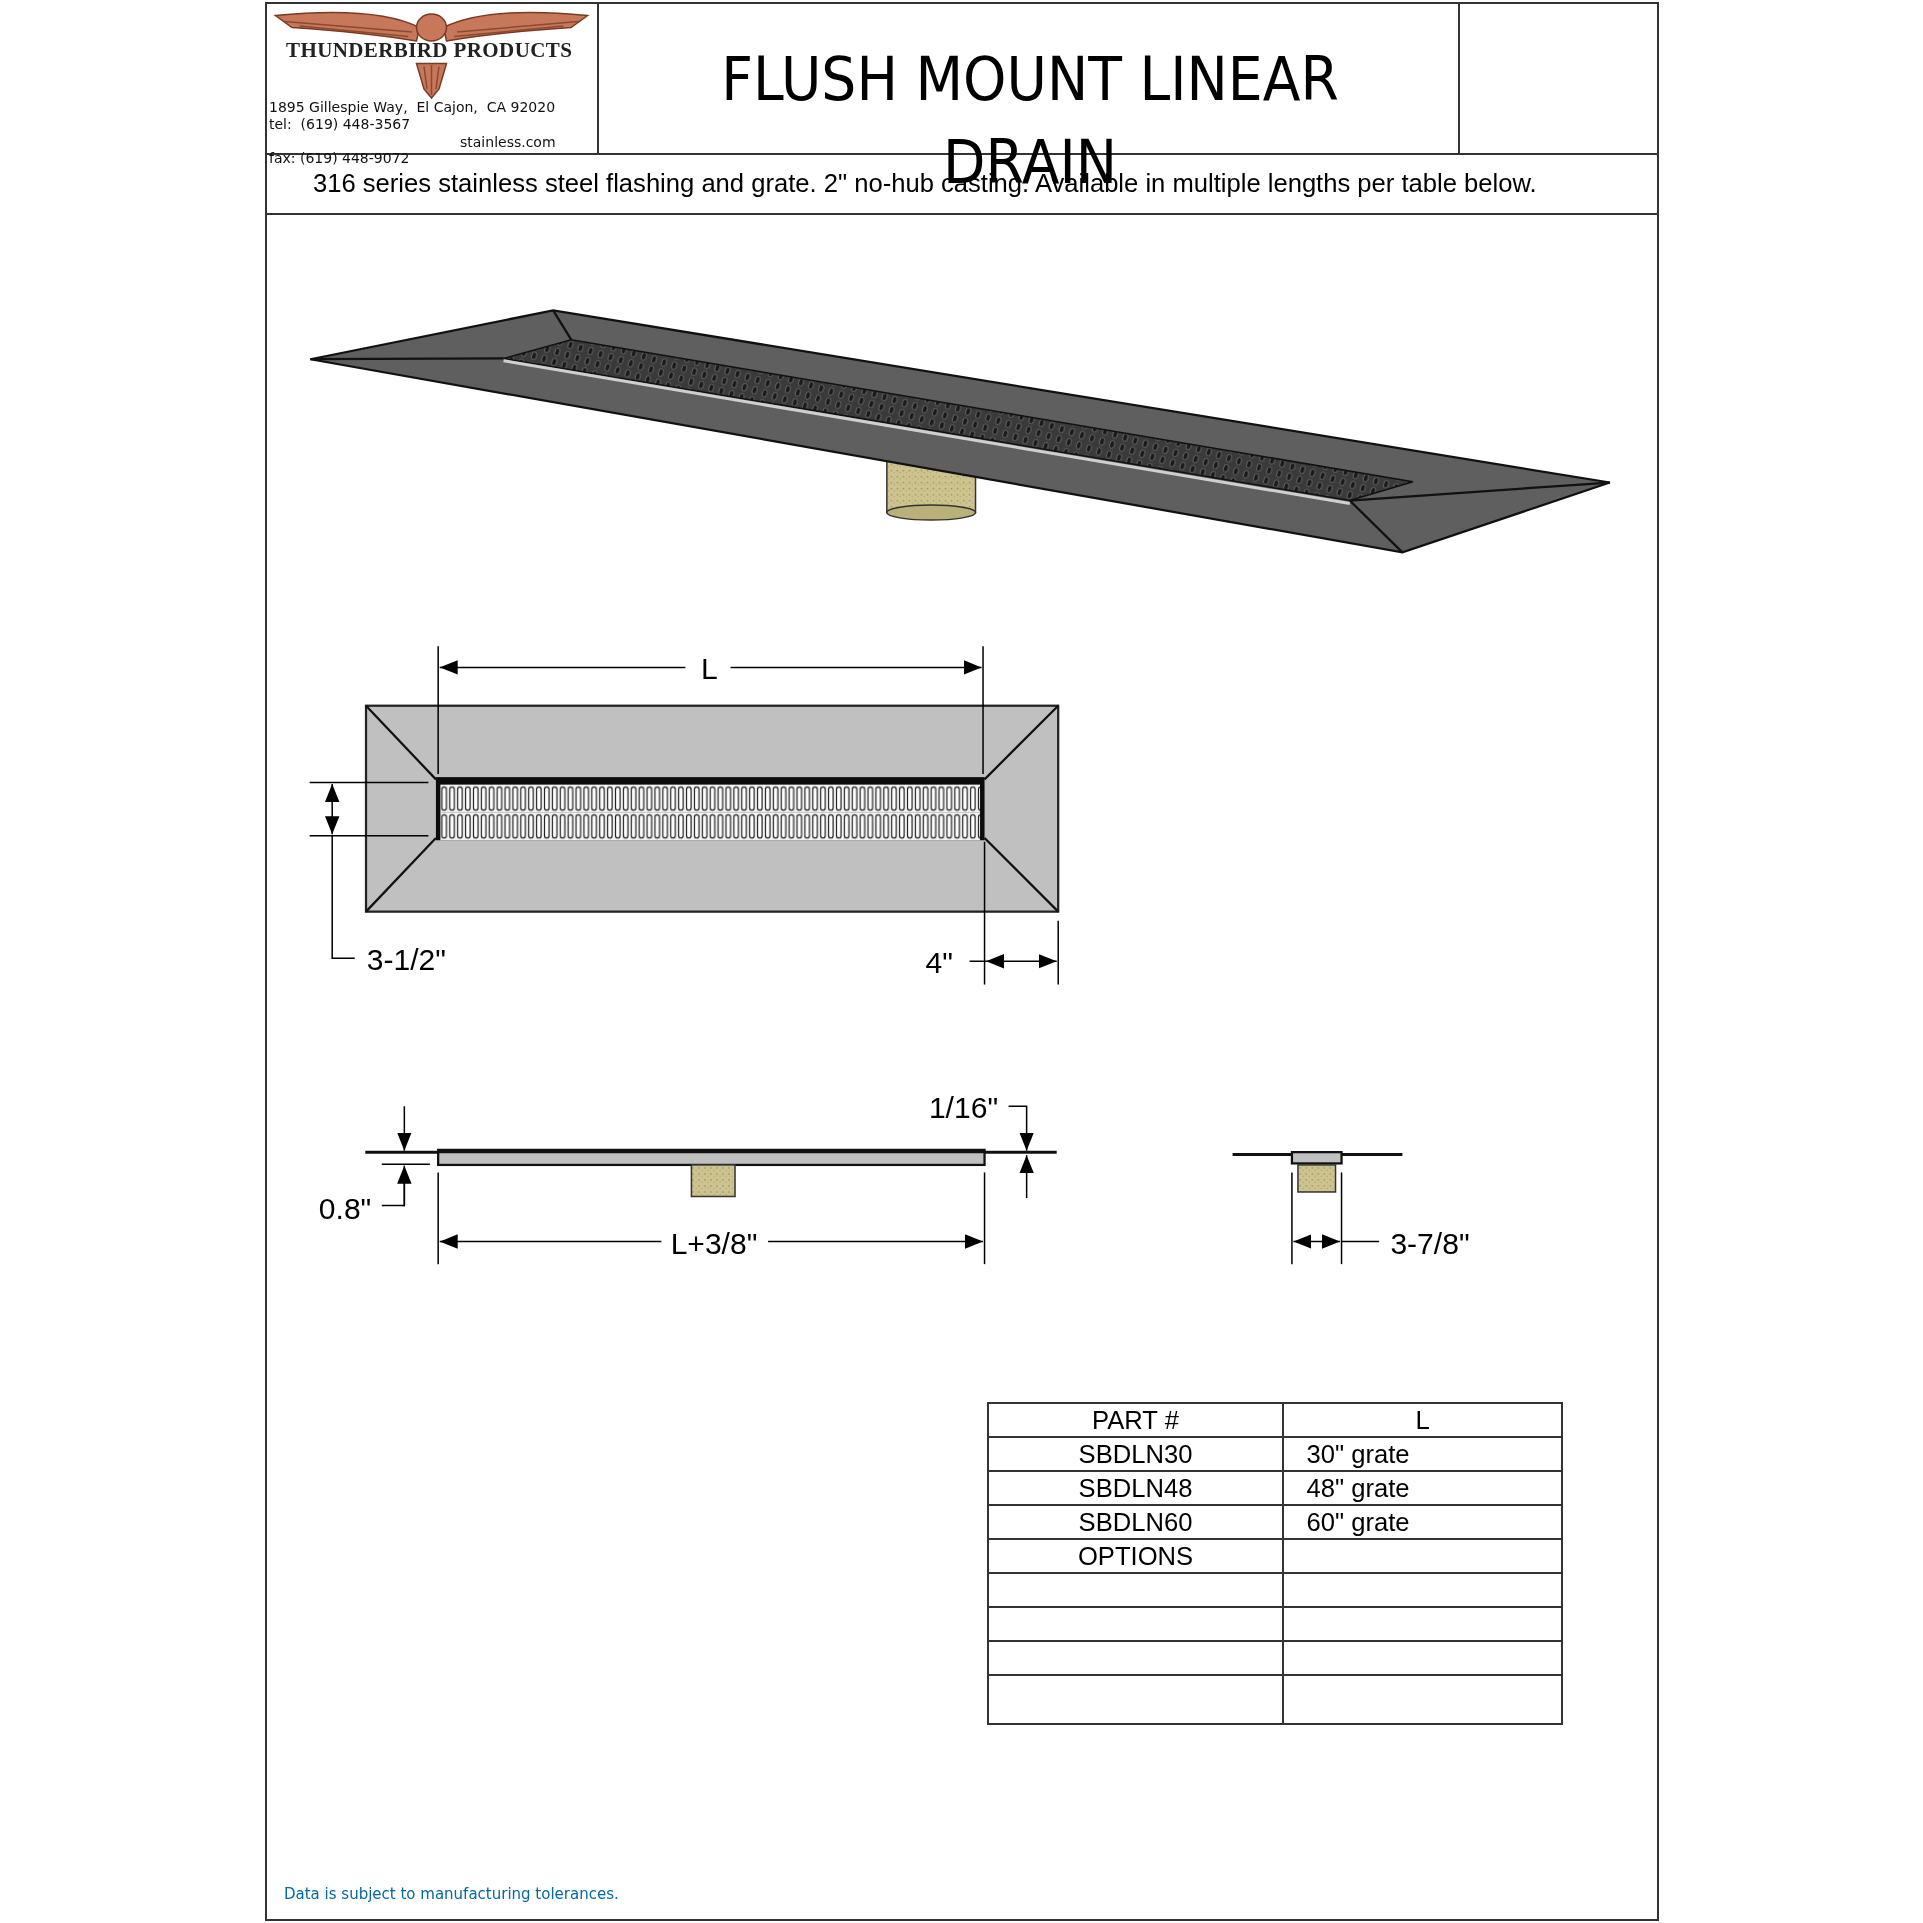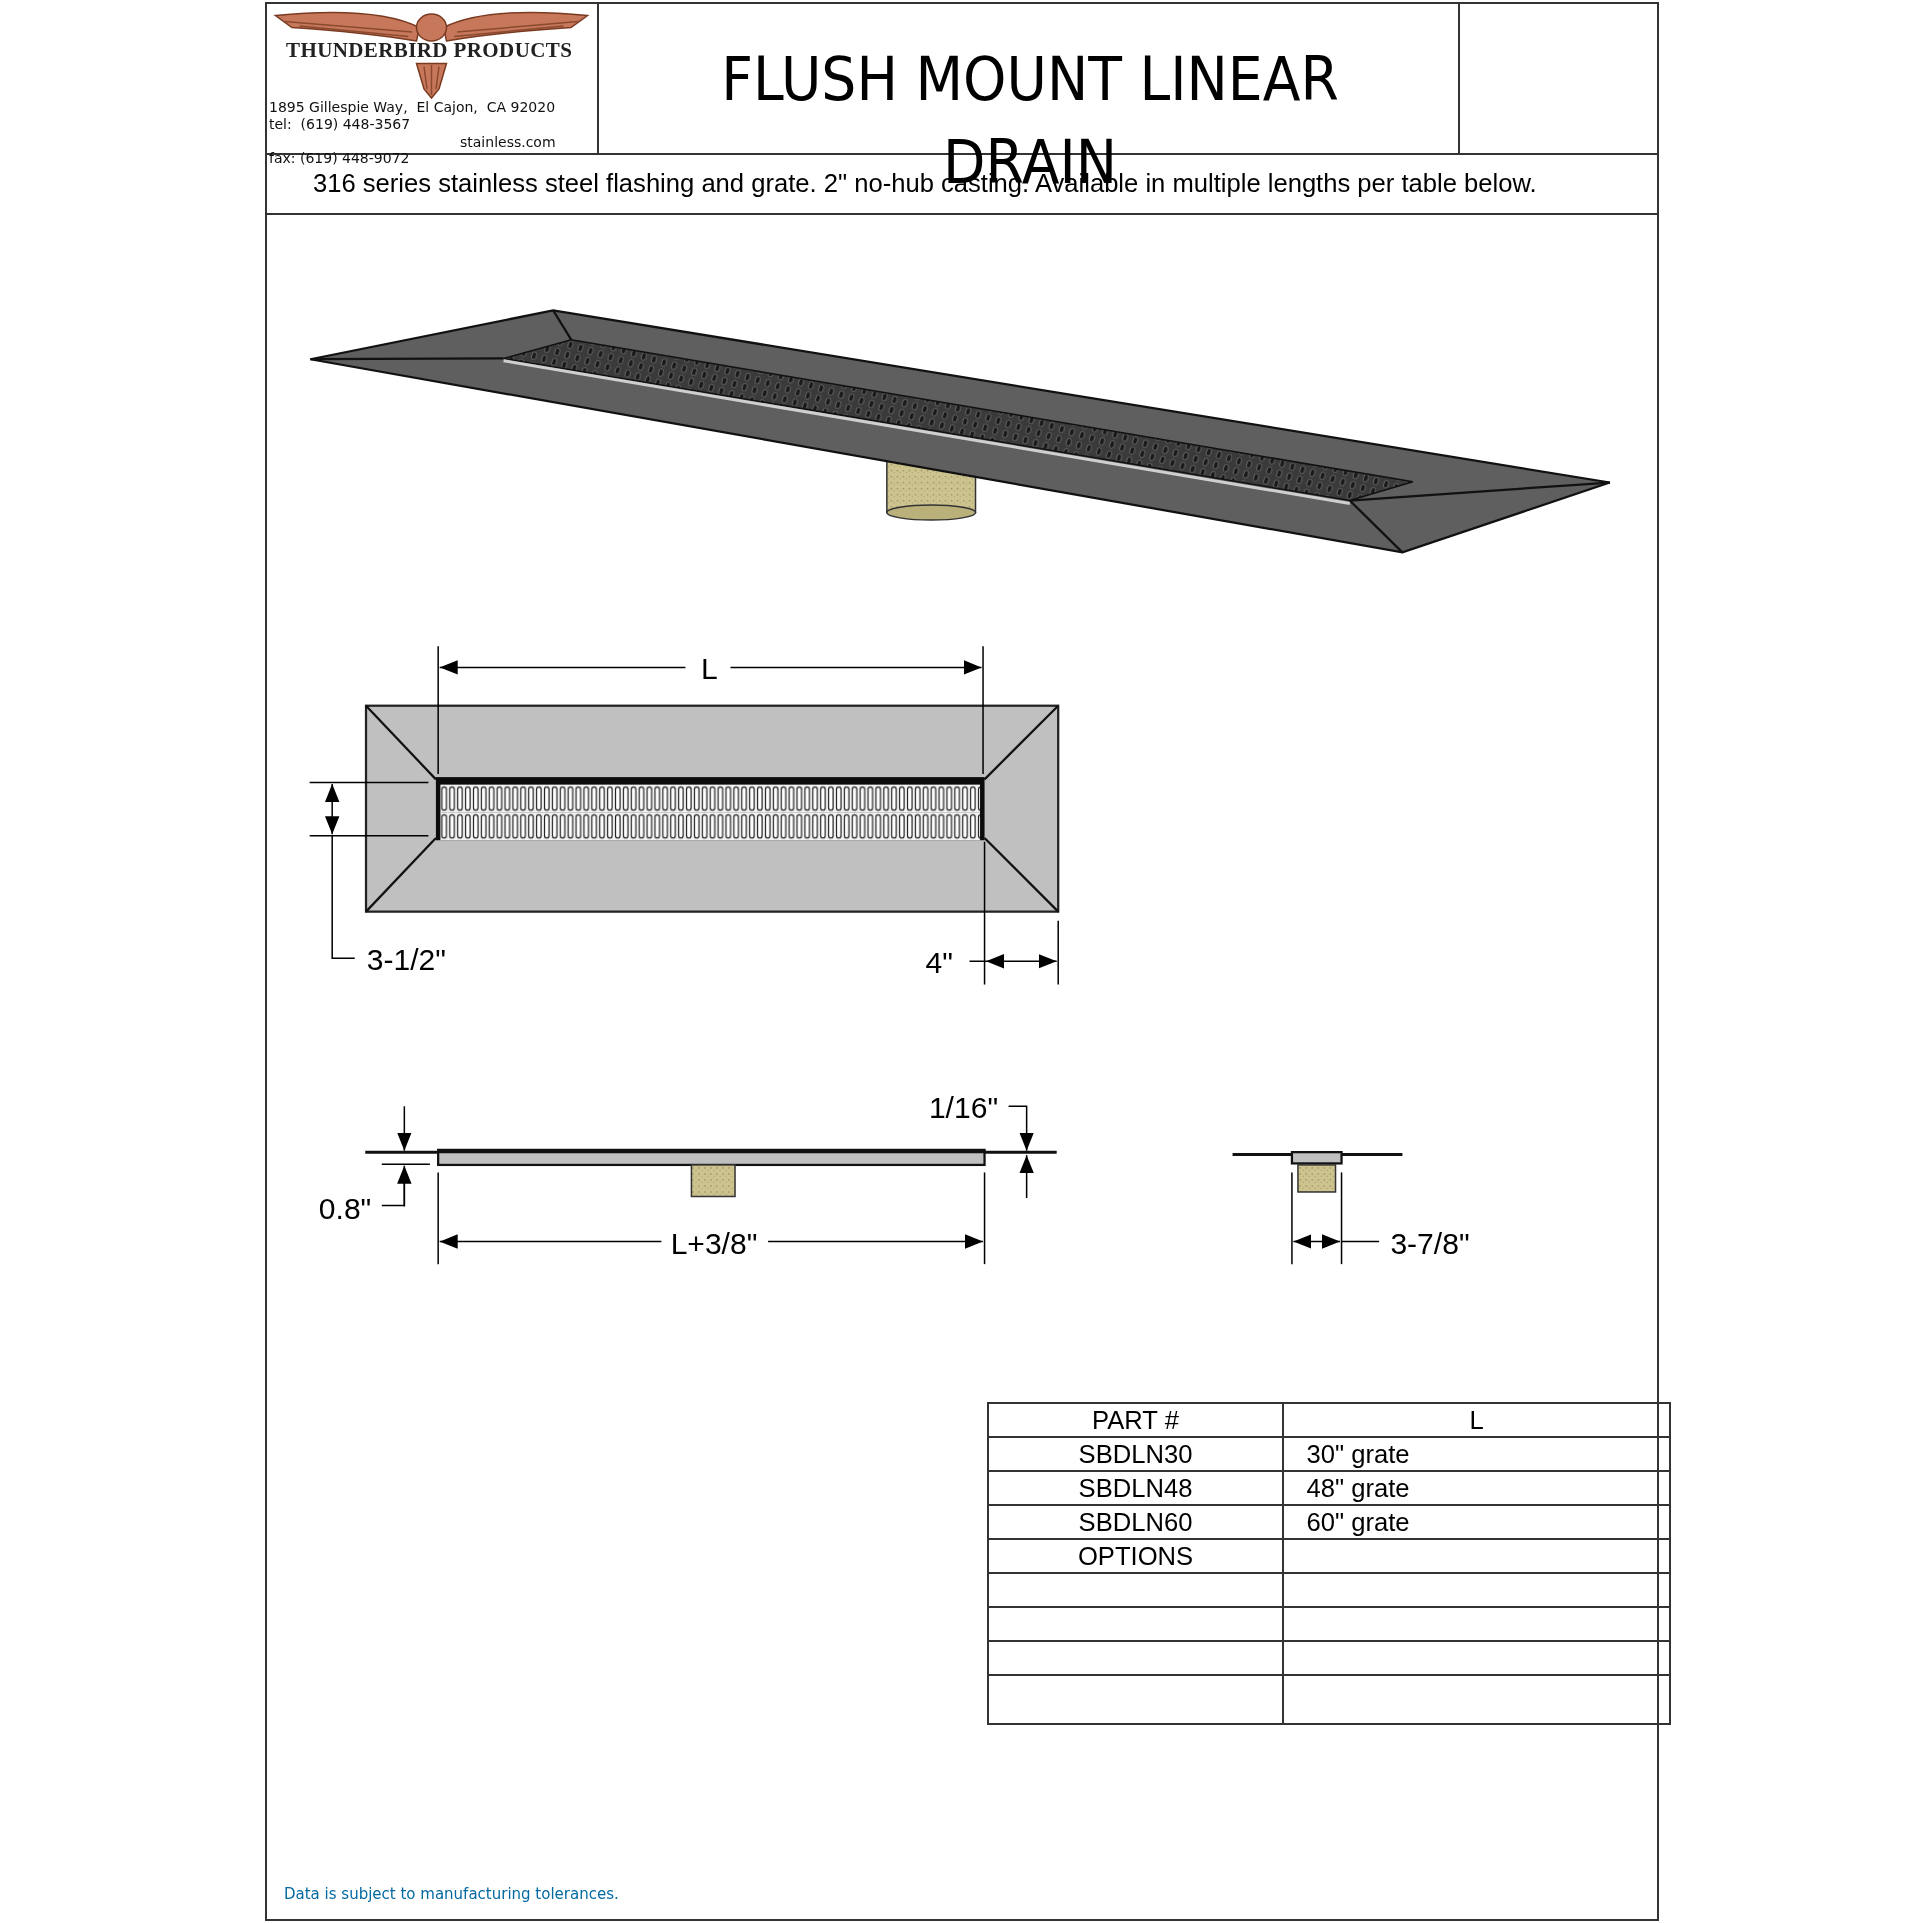--- a/index.html
+++ b/index.html
@@ -8,21 +8,21 @@
   .hline { position:absolute; height:0; border-top:2.3px solid #333; }
   .vline { position:absolute; width:0; border-left:2.3px solid #333; }
   .logo { position:absolute; left:269px; top:4.5px; width:325px; height:147px; }
   .brand { position:absolute; left:286px; top:38px; width:301px; font-family:"Liberation Serif", serif; font-weight:bold; font-size:21px; letter-spacing:0.4px; color:#222; }
   .addr { position:absolute; left:269px; font-family:"DejaVu Sans", sans-serif; font-size:14px; line-height:16px; color:#111; white-space:pre; }
   .title { position:absolute; left:609px; top:38px; width:842px; text-align:center; font-family:"DejaVu Sans", sans-serif; font-size:60px; line-height:83px; transform:scaleX(0.92); transform-origin:center; }
   .desc { position:absolute; left:269px; top:167px; font-size:25.6px; line-height:33px; white-space:nowrap;margin-left:44px; }
   .footer { position:absolute; left:284px; top:1885px; font-family:"DejaVu Sans", sans-serif; font-size:15px; color:#0369a1;text-align:right; }
   svg.drawing { position:absolute; left:0; top:0; }
   .dimtext { font-family:"Liberation Sans", sans-serif; font-size:40px; fill:#000; }
-  table.parts { position:absolute; left:987px; top:1402px; width:684px; border-collapse:collapse; }
+  table.parts { position:absolute; left:987px; top:1402px; width:576px; border-collapse:collapse; }
   table.parts td { border:2.3px solid #333; height:32px; padding:0; font-size:25.6px; line-height:32px; vertical-align:middle; }
   table.parts td.c1 { width:293px; text-align:center; }
   table.parts td.c2 { padding-left:22.5px; text-align:left; }
   table.parts tr.tall td { height:47px; }
   table.parts td.hdr2 { text-align:center; padding-left:0; }
 </style>
 </head>
 <body>
 
 <div class="frame"></div>

